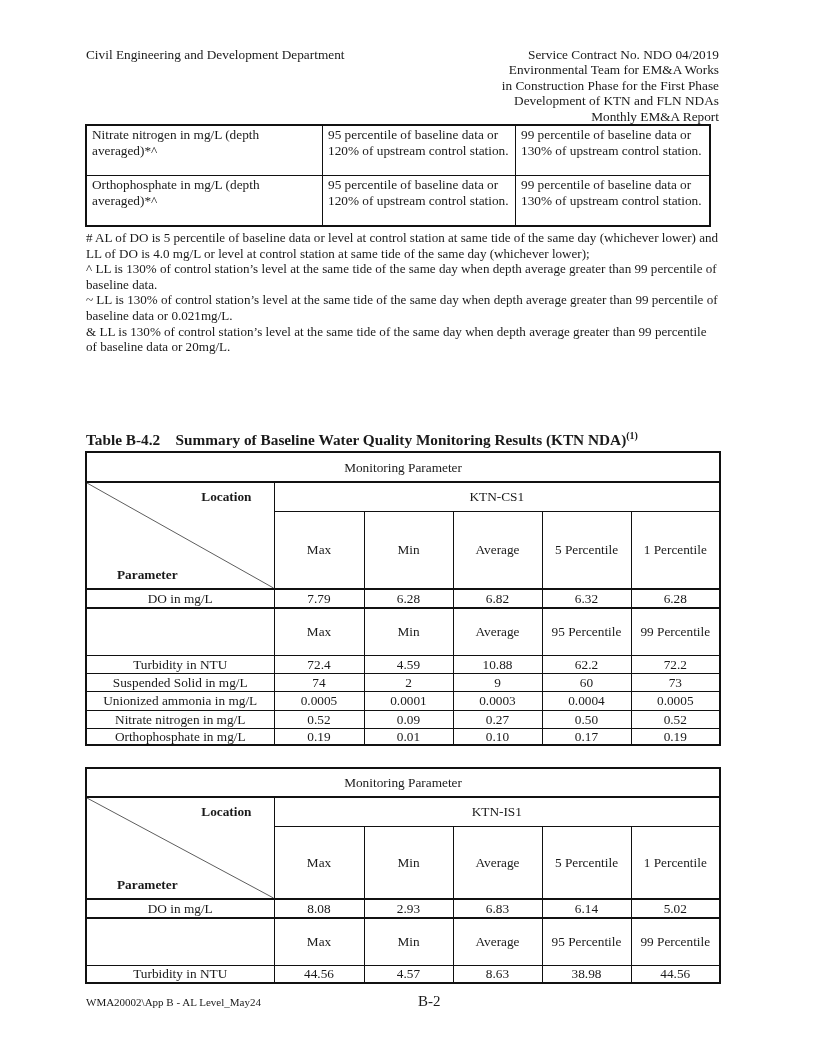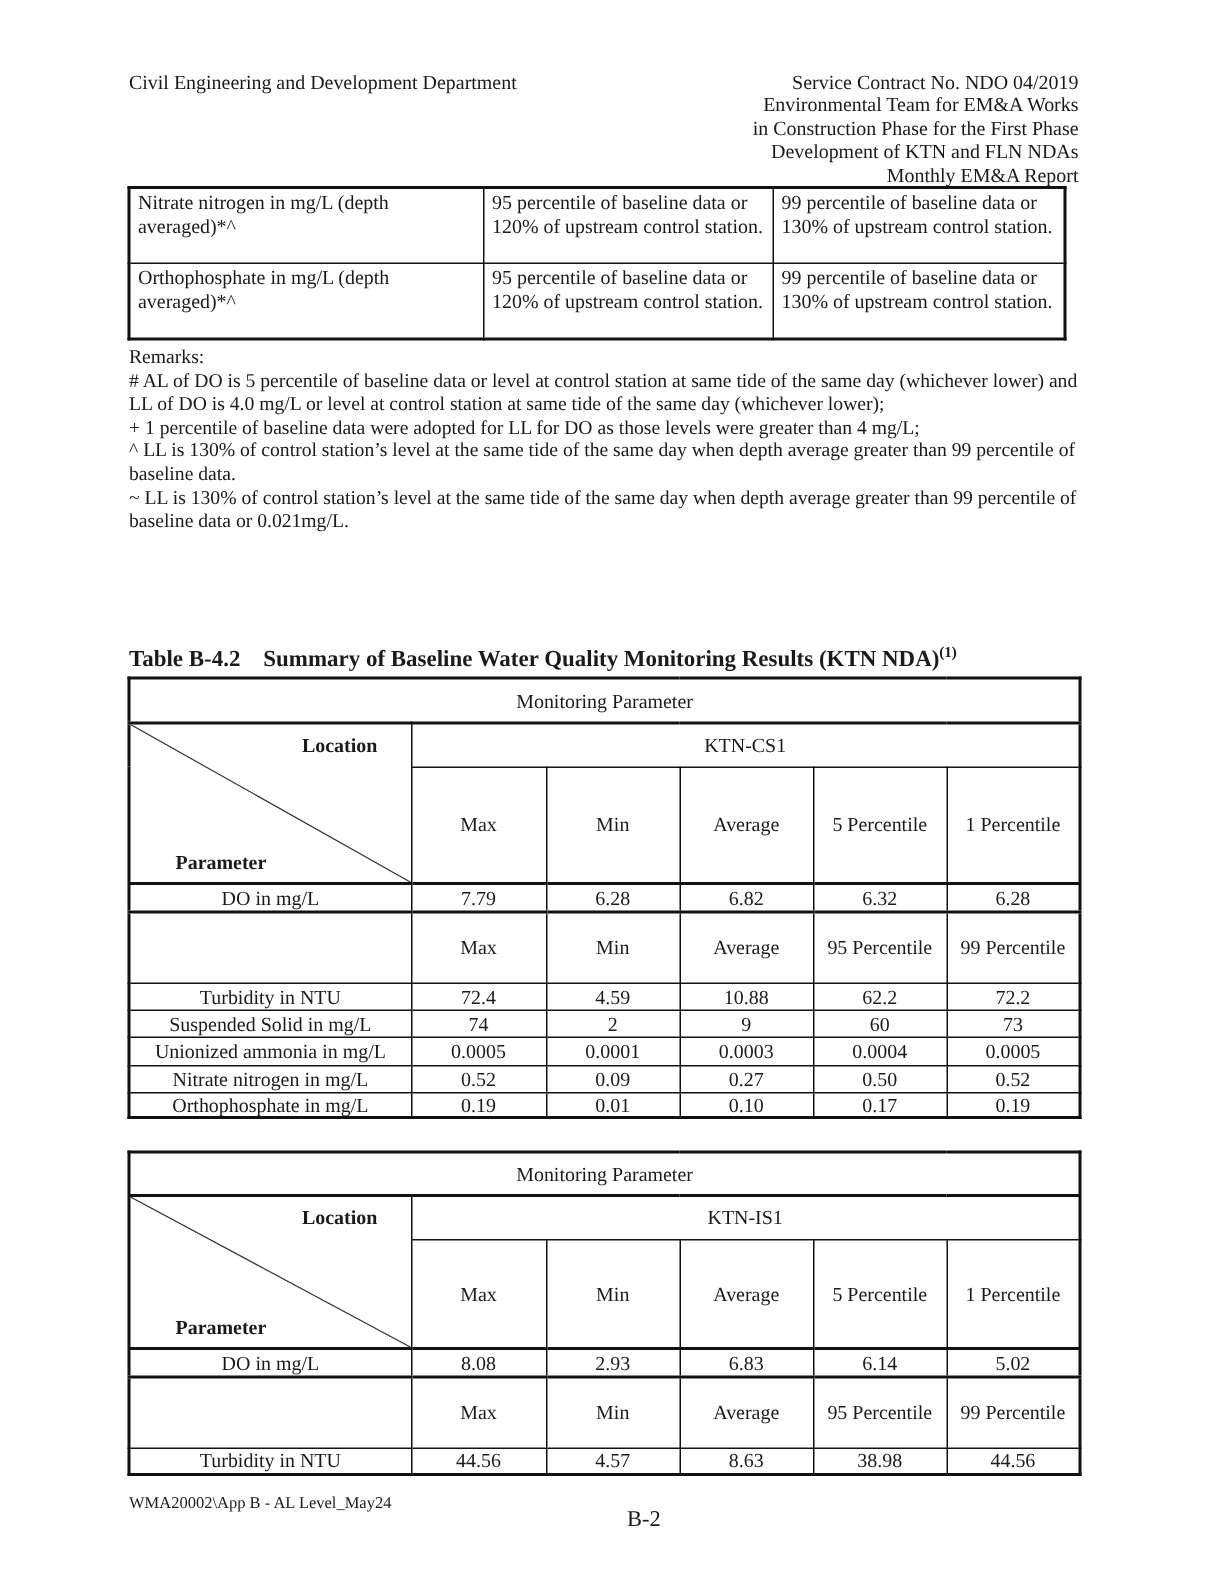--- a/index.html
+++ b/index.html
@@ -28,21 +28,21 @@
   .mt { left: 85px; width: 634px; border: 2px solid #111; font-size: 13.3px; text-align: center; table-layout: fixed; }
   .mt td { border: 1px solid #111; padding: 0 2px; line-height: 15px; }
   .mt td.thick-b { border-bottom: 2px solid #111; }
   .mt .bold { font-weight: normal; }
   .diag { position: relative; padding: 16px !important; }
   .diag svg { position: absolute; left: 0; top: 0; width: 100%; height: 100%; }
   .diag .loc { position: absolute; right: 22px; top: 6px; font-weight: bold; }
   .diag .par { position: absolute; left: 6px; bottom: 6px; font-weight: bold; margin-left: 24px; }
 
   .foot-left { left: 86px; top: 996px; font-size: 11px; }
-  .foot-page { left: 418px; top: 993px; font-size: 15px; margin-top: 12px; }
+  .foot-page { left: 418px; top: 993px; font-size: 15px; }
 </style>
 </head>
 <body>
 
 <div class="abs hdr-left">Civil Engineering and Development Department</div>
 <div class="abs hdr-right">
   <div>Service Contract No. NDO 04/2019</div>
   <div>Environmental Team for EM&amp;A Works</div>
   <div>in Construction Phase for the First Phase</div>
   <div>Development of KTN and FLN NDAs</div>
@@ -58,25 +58,24 @@
   </tr>
   <tr>
     <td class="c0">Orthophosphate in mg/L (depth averaged)*^</td>
     <td class="c1">95 percentile of baseline data or 120% of upstream control station.</td>
     <td>99 percentile of baseline data or 130% of upstream control station.</td>
   </tr>
 </tbody>
   </table>
 
 <div class="abs remarks">
-  <p>Remarks:</p>
   <p># AL of DO is 5 percentile of baseline data or level at control station at same tide of the same day (whichever lower) and LL of DO is 4.0 mg/L or level at control station at same tide of the same day (whichever lower);</p>
-  <p>+ 1 percentile of baseline data were adopted for LL for DO as those levels were greater than 4 mg/L;</p>
   <p>^ LL is 130% of control station’s level at the same tide of the same day when depth average greater than 99 percentile of baseline data.</p>
   <p>~ LL is 130% of control station’s level at the same tide of the same day when depth average greater than 99 percentile of baseline data or 0.021mg/L.</p>
+  <p>&amp; LL is 130% of control station’s level at the same tide of the same day when depth average greater than 99 percentile of baseline data or 20mg/L.</p>
 </div>
 
 <div class="abs tcap"><span>Table B-4.2</span>    <span>Summary of Baseline Water Quality Monitoring Results (KTN NDA)</span><sup>(1)</sup></div>
 
 <table class="abs mt" style="top:451px;">
   <colgroup>
       <col style="width:188px">
       <col style="width:90px">
       <col style="width:89px">
       <col style="width:89px">

